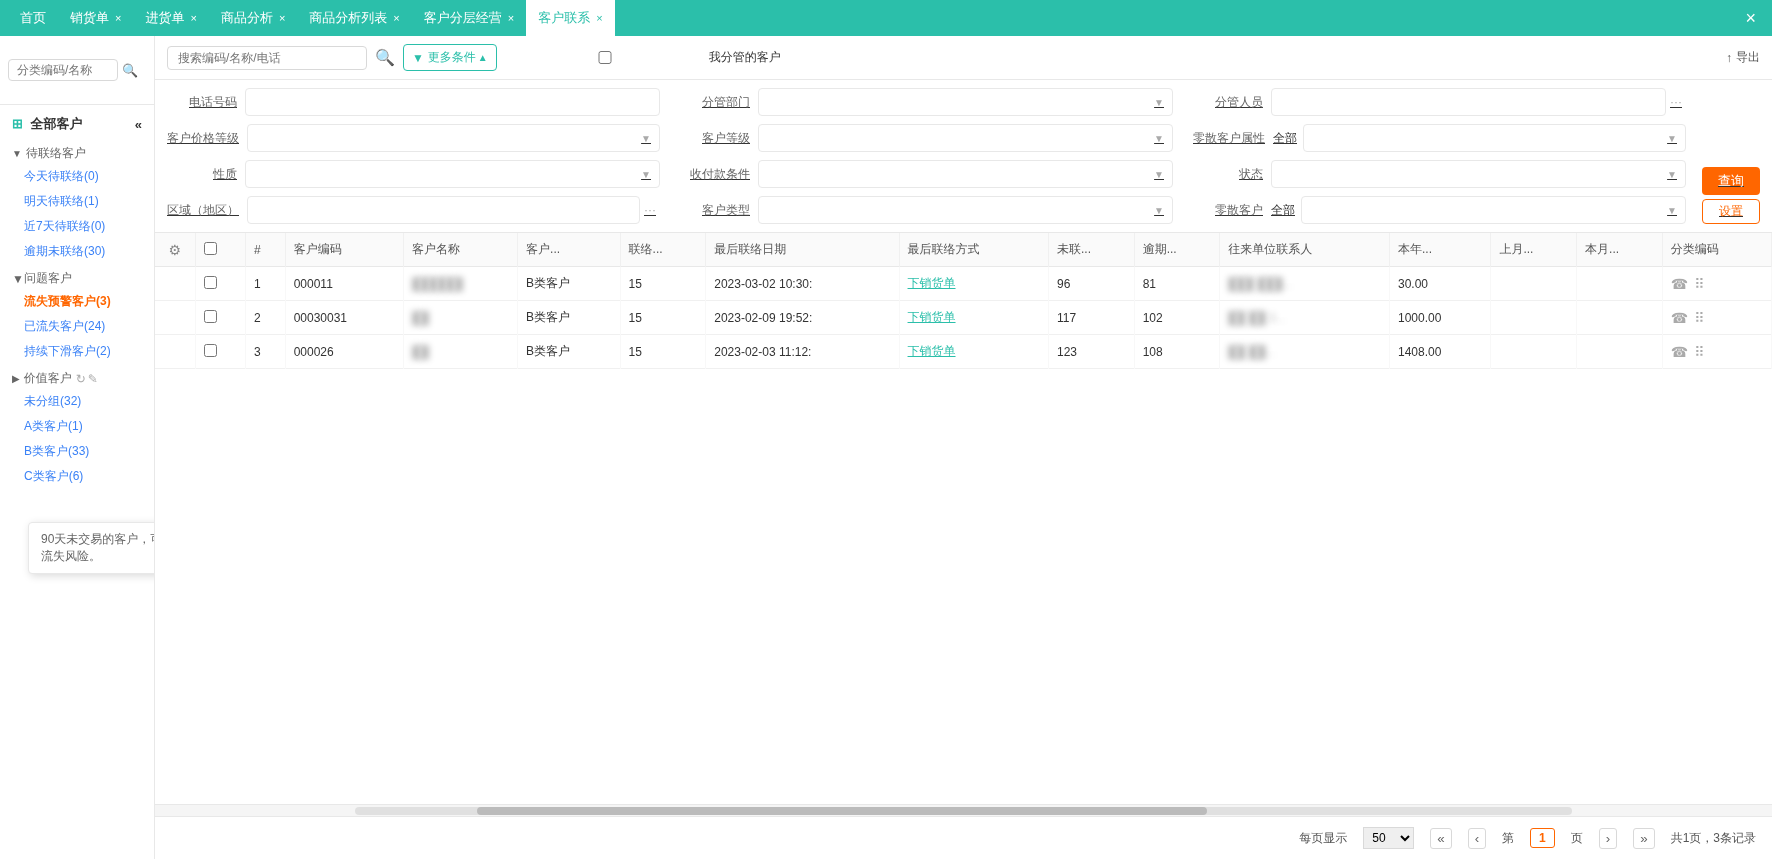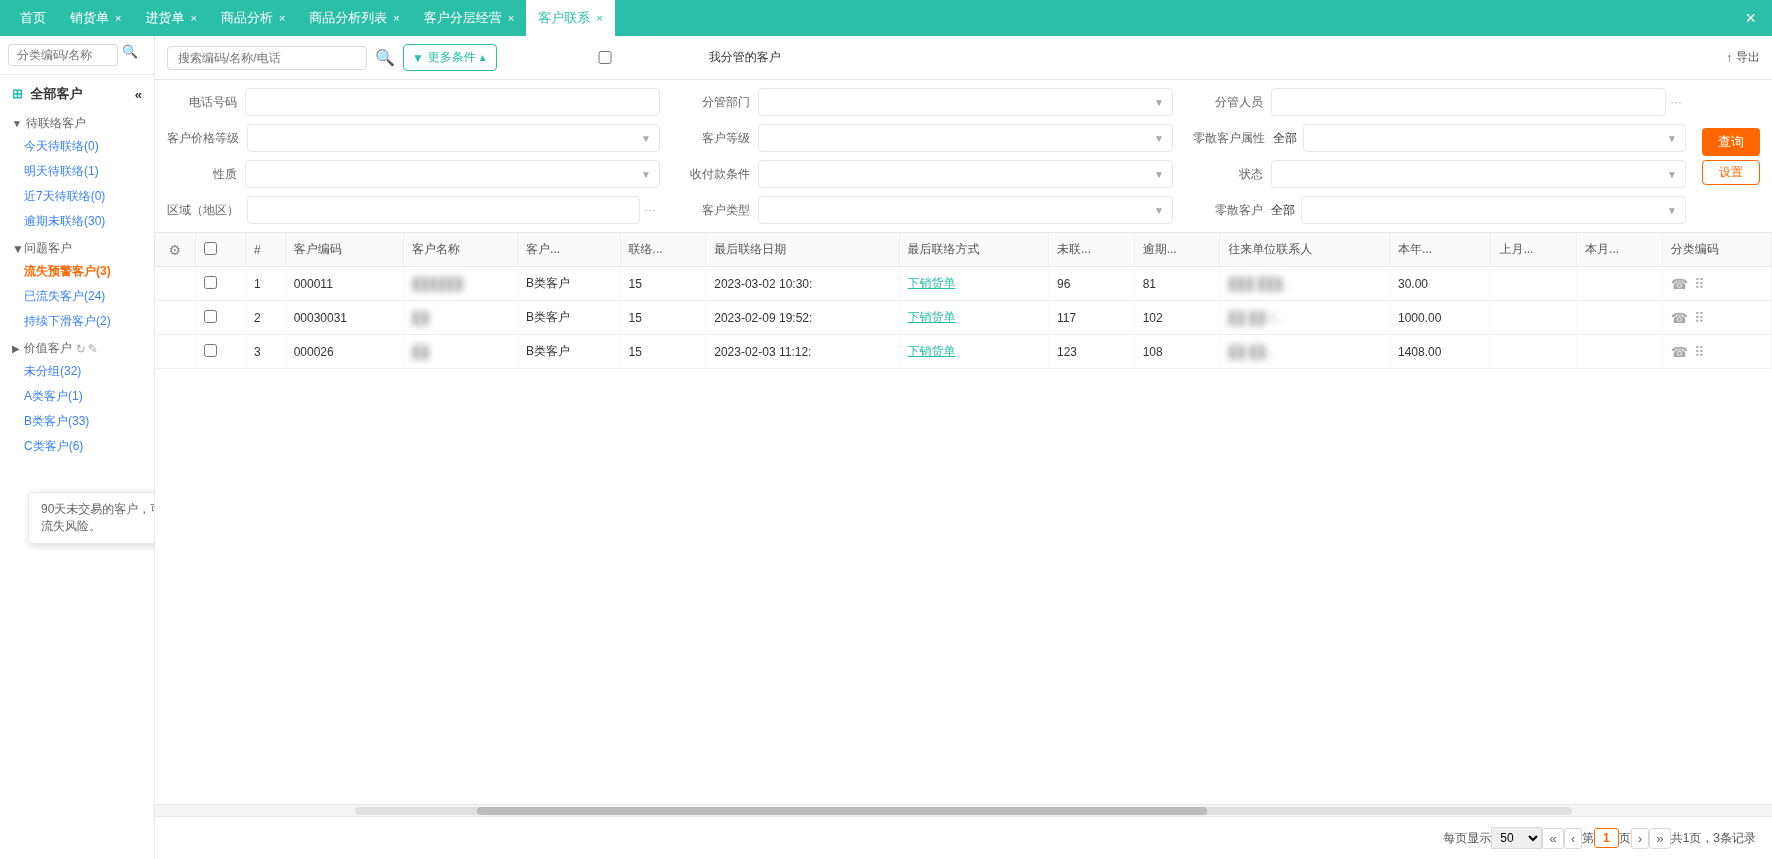--- a/index.html
+++ b/index.html
@@ -60,22 +60,22 @@
     
     .sidebar {
       width: 155px;
       background: #fff;
       border-right: 1px solid #e8e8e8;
       overflow-y: auto;
       flex-shrink: 0;
     }
     .sidebar-search {
       display: flex;
-      align-items: flex-start;
-      padding: 8px 8px;
+      align-items: center;
+      padding: 23px 8px;
       border-bottom: 1px solid #e8e8e8;
     }
     .sidebar-search input {
       border: 1px solid #d9d9d9;
       border-radius: 4px;
       padding: 3px 8px;
       font-size: 12px;
       width: 110px;
       outline: none;
     }
@@ -349,21 +349,21 @@
       font-size: 14px;
     }
 
     
     .pagination {
       display: flex;
       align-items: center;
       justify-content: flex-end;
       padding: 10px 16px;
       border-top: 1px solid #e8e8e8;
-      gap: 0;
+      gap: 16px;
       font-size: 12px;
       color: #555;
       background: #fff;
     }
     .pagination select {
       border: 1px solid #d9d9d9;
       border-radius: 0;
       padding: 2px 4px;
       font-size: 12px;
     }
@@ -401,21 +401,22 @@
       width: 60%;
       height: 8px;
       background: #bbb;
       border-radius: 4px;
       position: absolute;
       left: 10%;
     }
 
     .filter-section {
       display: flex;
-      align-items: center;
+      align-items: flex-end;
+      text-decoration: underline;
     }
     .filter-rows-wrap {
       flex: 1;
     }
   </style>
 </head>
 <body>
 
 <div class="top-nav">
   <div class="home-tab">首页</div>

